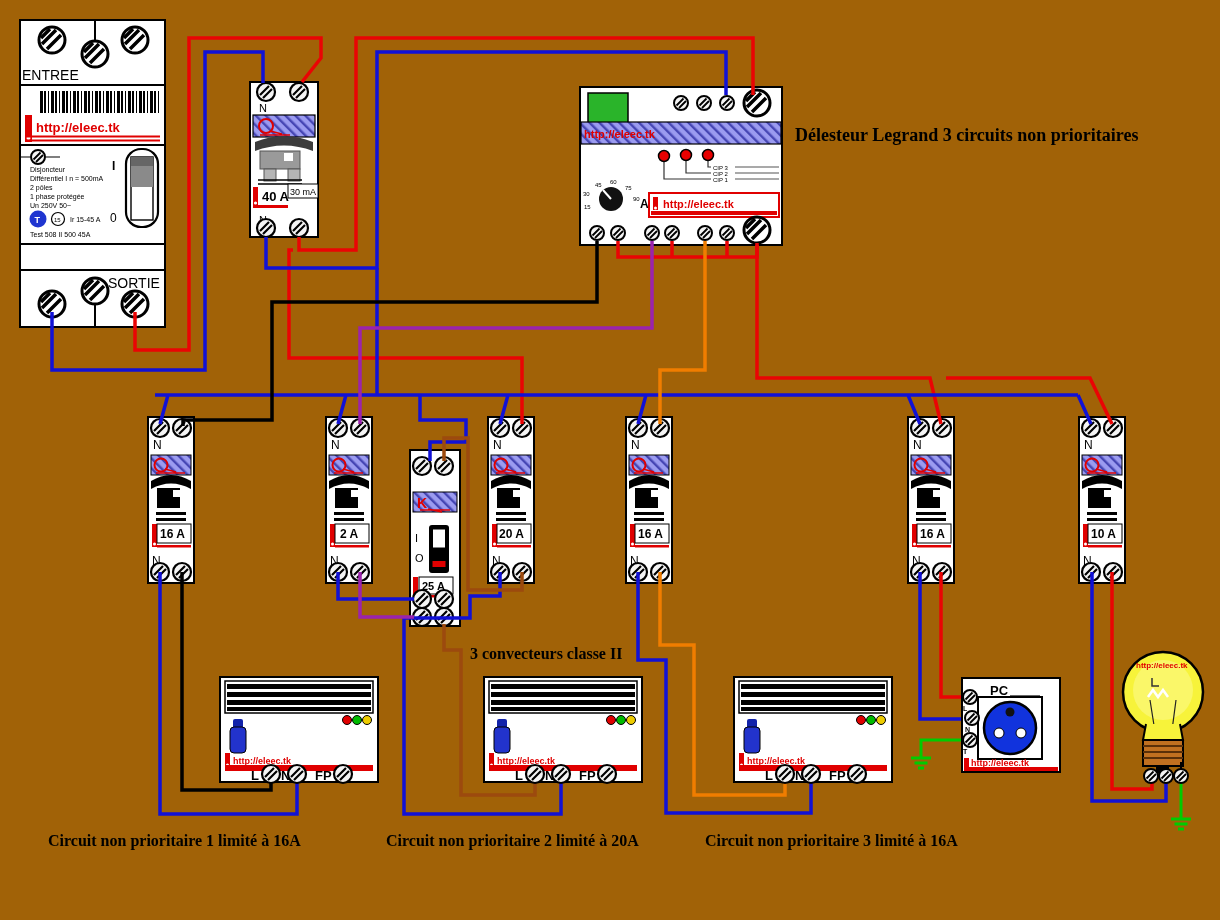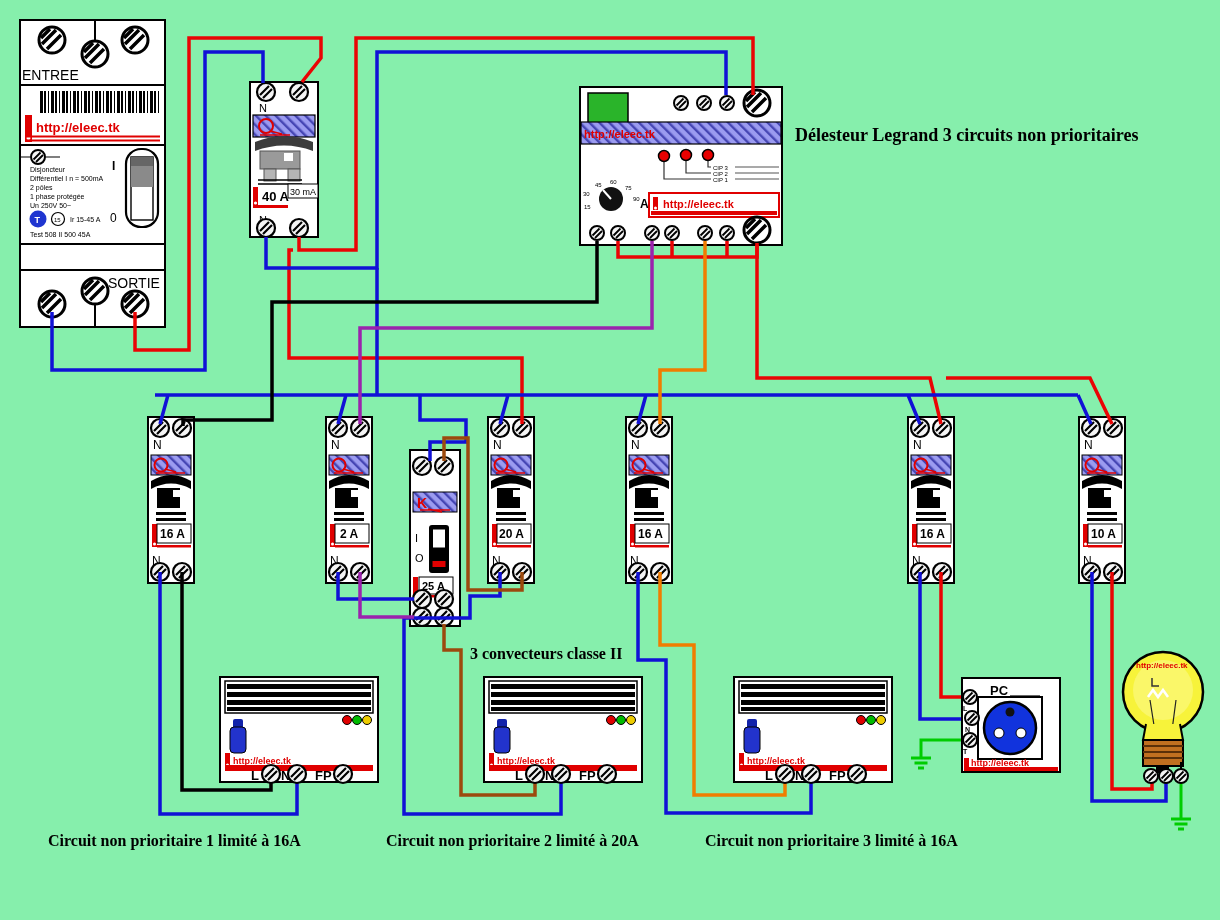--- a/index.html
+++ b/index.html
@@ -1,16 +1,16 @@
 <!DOCTYPE html>
 <html><head>
 <meta charset="utf-8">
 <style>
   html,body{margin:0;padding:0;background:#fdfdfd;}
-  .stage{position:relative;width:1220px;height:920px;background:#86efac;overflow:hidden;}
+  .stage{position:relative;width:1220px;height:920px;background:#a16207;overflow:hidden;}
   svg{display:block;}
   text{font-family:"Liberation Sans","DejaVu Sans",sans-serif;fill:#000;}
   .serif{font-family:"Liberation Serif","DejaVu Serif",serif;font-weight:bold;}
   .b{font-weight:bold;}
   .red{fill:#e00000;}
   .wht{fill:#ffffff;}
   .f6{font-size:6px;} .f7{font-size:7px;} .f8{font-size:8px;} .f9{font-size:9px;} .f11{font-size:11px;} .f12{font-size:12px;} .f13{font-size:13px;}
   .f14{font-size:14px;} .f16{font-size:16px;} .f18{font-size:18px;}
   .box{fill:#fff;stroke:#000;stroke-width:2;}
   .thin{stroke:#000;stroke-width:1.2;fill:none;}

